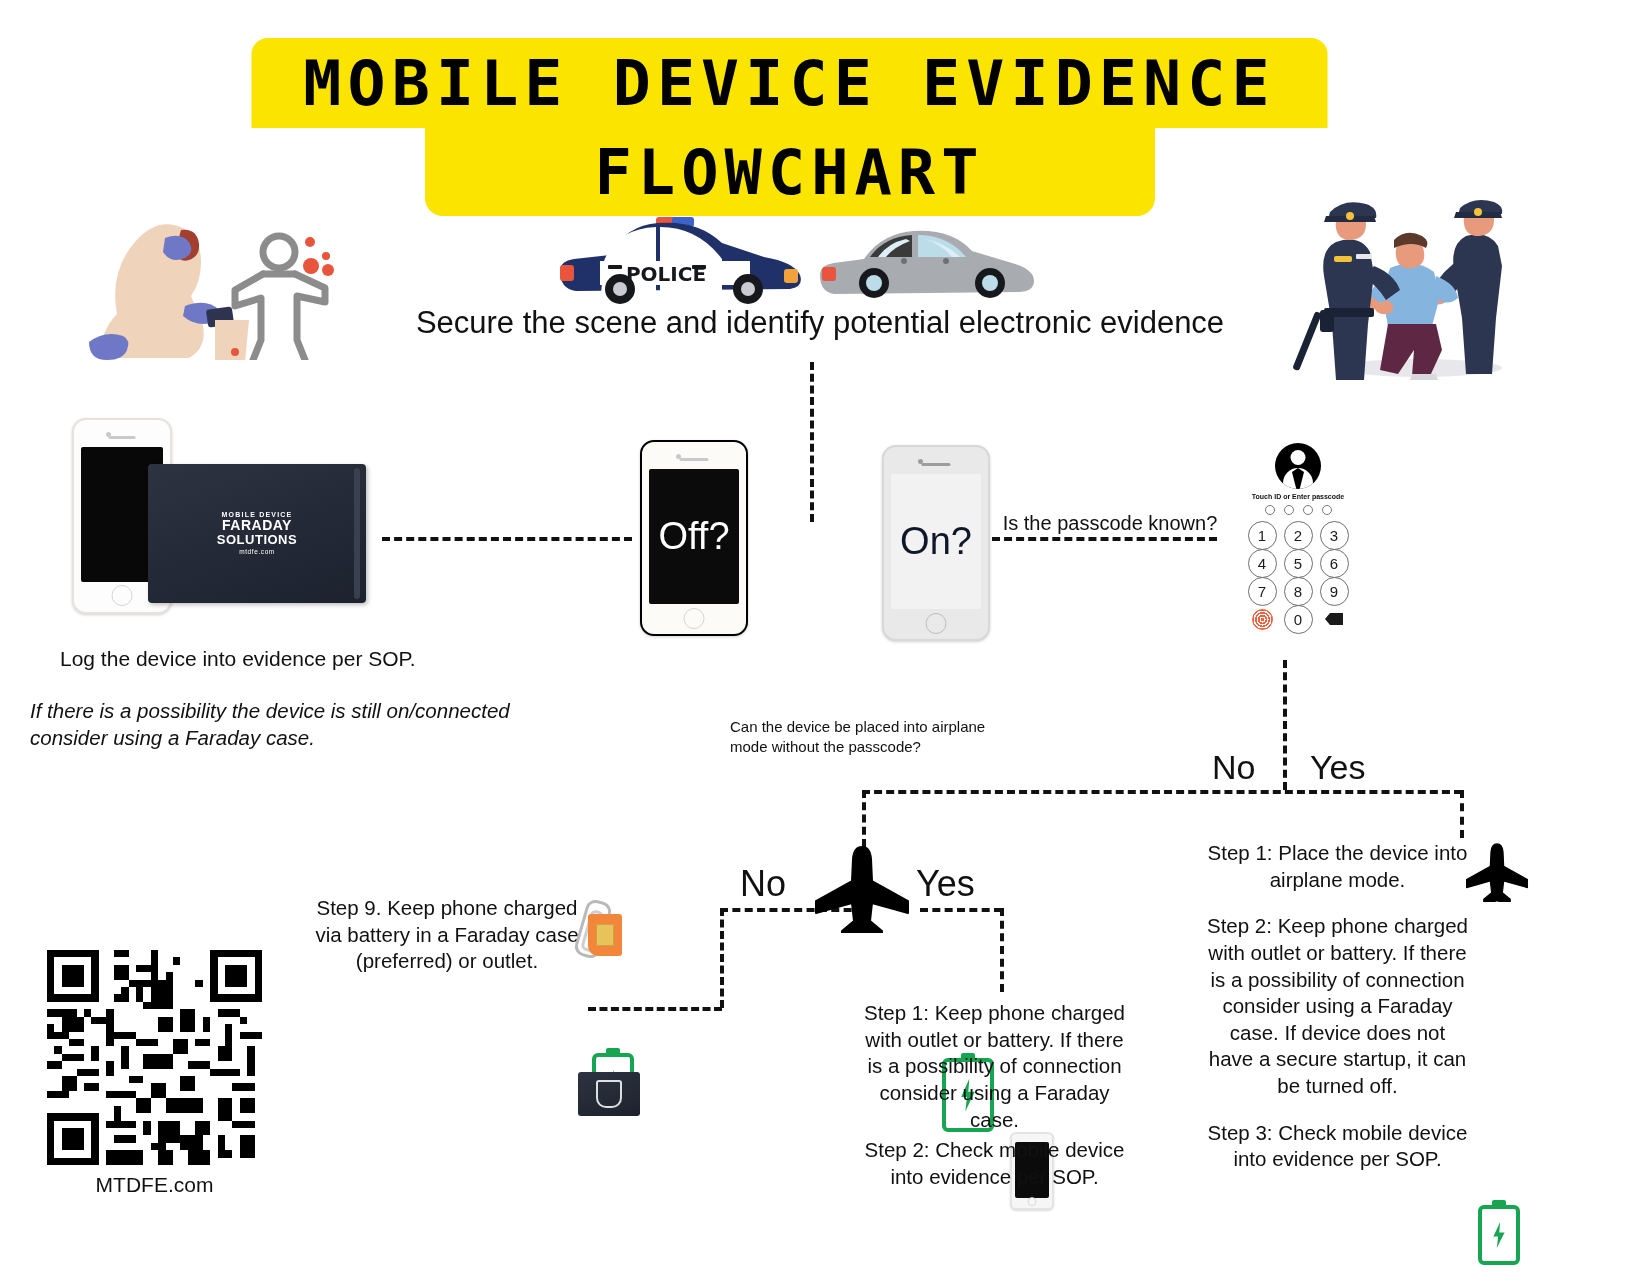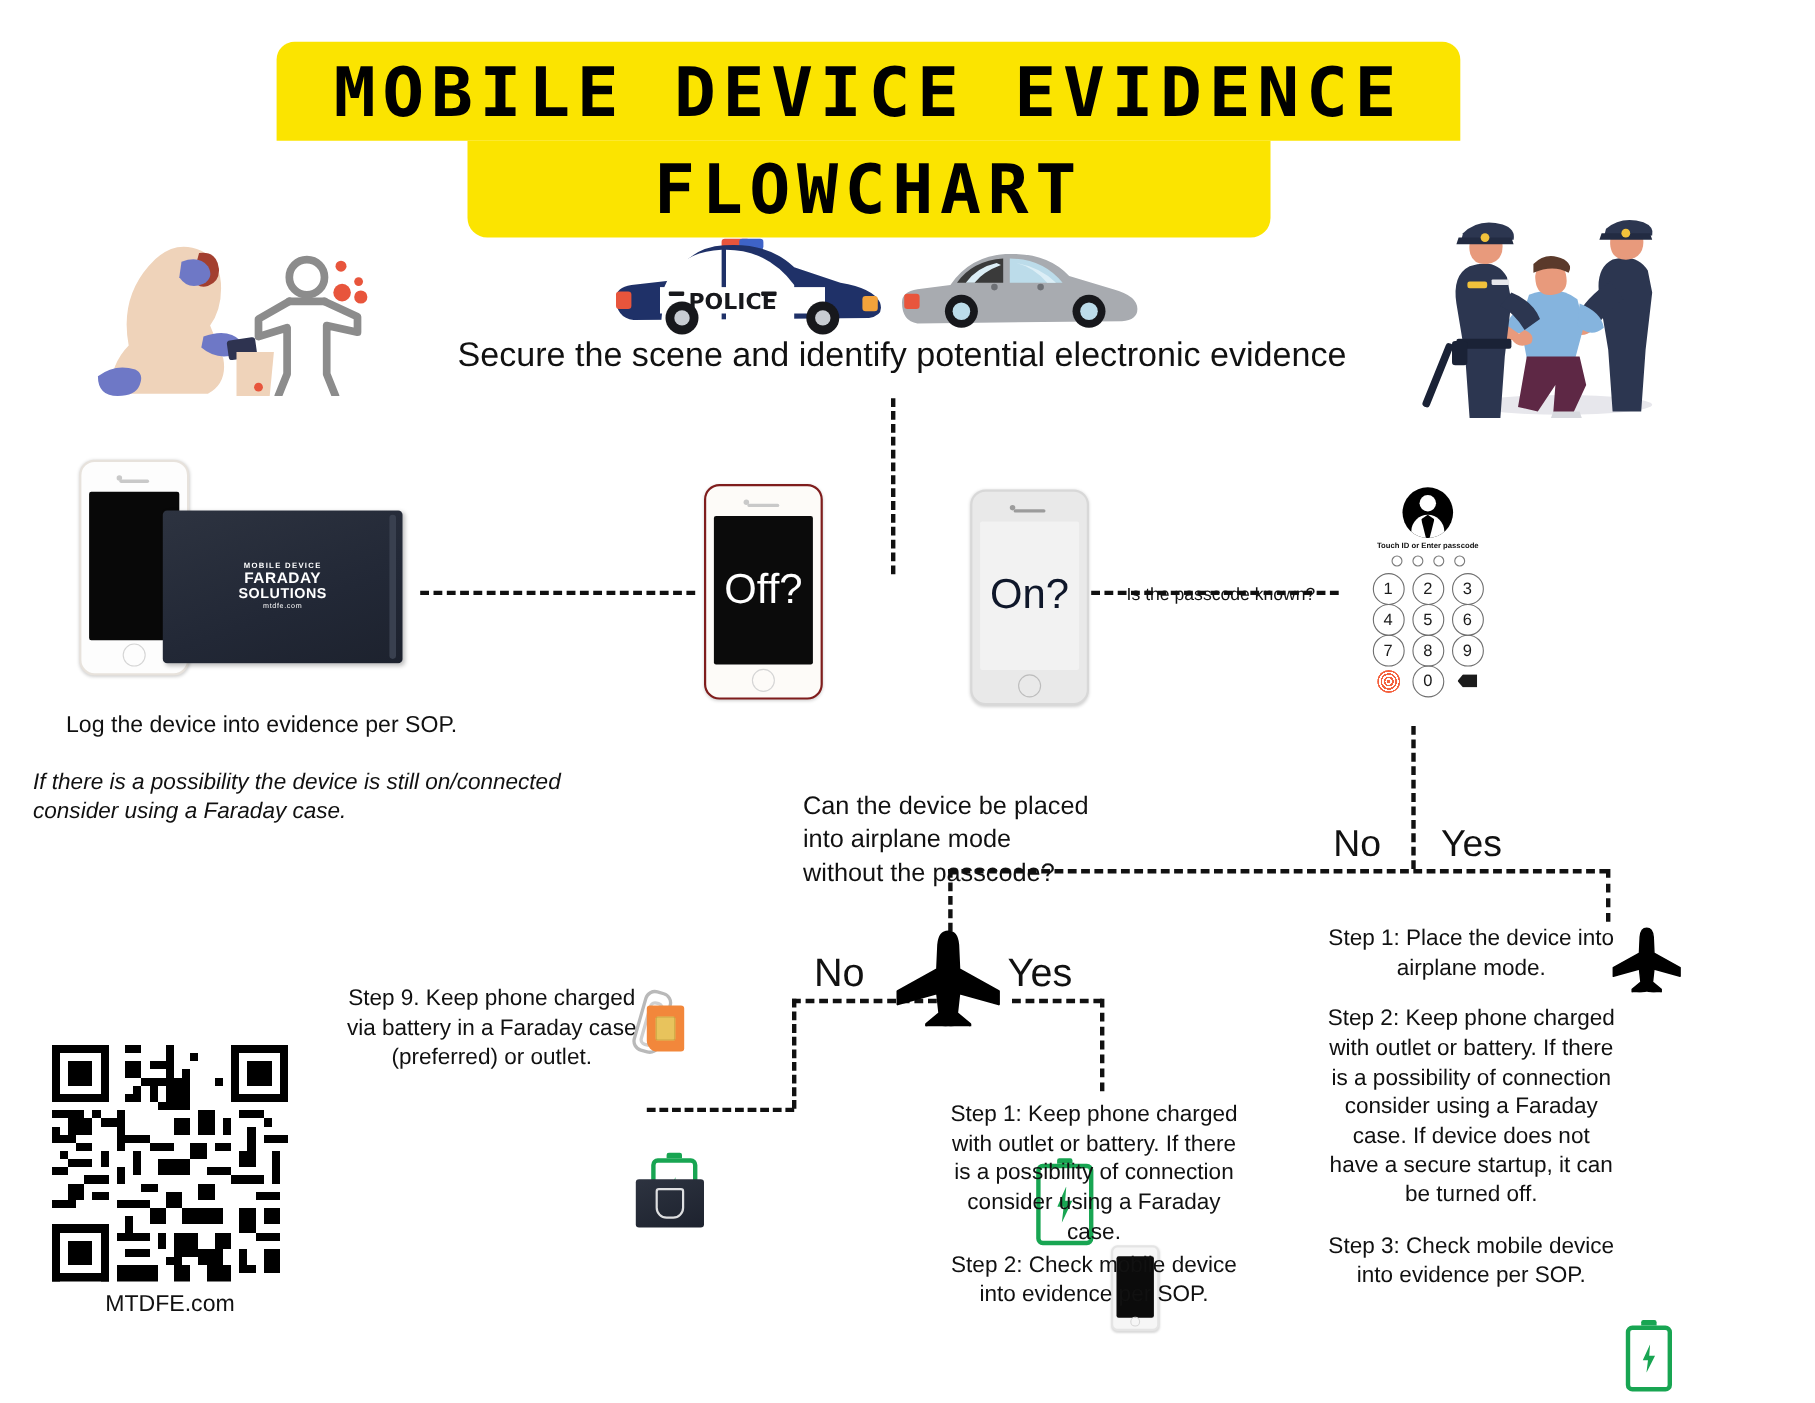--- a/index.html
+++ b/index.html
@@ -60,21 +60,21 @@
   #faraday-case:after{content:"";position:absolute;right:6px;top:4px;bottom:4px;width:6px;
      background:#39404f;border-radius:3px;}
   .faraday-logo{text-align:center;color:#fff;line-height:1.05;}
   .fl-top{font-size:7px;letter-spacing:1.2px;font-weight:700;}
   .fl-main{font-size:14px;font-weight:800;letter-spacing:.5px;}
   .fl-sub{font-size:13px;font-weight:800;letter-spacing:.5px;}
   .fl-url{font-size:6.5px;letter-spacing:.6px;margin-top:3px;}
 
   
   #phone-off{left:640px;top:440px;width:108px;height:196px;
-     background:#fdfbf8;border:2px solid #7f1d1d;box-shadow:0 1px 3px rgba(0,0,0,.18);}
+     background:#fdfbf8;border:2px solid #000000;box-shadow:0 1px 3px rgba(0,0,0,.18);}
   #phone-off .speaker{top:16px;}
   #phone-off .cam{top:12px;left:34px;}
   #phone-off .screen{top:27px;bottom:30px;background:#0b0b0b;border-radius:2px;}
   #phone-off .home{bottom:5px;width:19px;height:19px;}
   .screen-label-light{color:#fff;font-size:38px;}
 
   
   #phone-on{left:882px;top:445px;width:108px;height:196px;
      background:#e9e9e9;border:2px solid #d8d8d8;box-shadow:0 1px 3px rgba(0,0,0,.18);}
   #phone-on .speaker{top:16px;background:#9c9c9c;}
@@ -104,22 +104,22 @@
   #fingerprint-key{width:21px;height:21px;border-radius:50%;
      background:repeating-radial-gradient(circle at 50% 50%,#f4613e 0 1.5px,#fff 1.5px 3px);
      justify-self:center;align-self:center;border:none;}
   #backspace-key{width:18px;height:12px;background:#1b1b1b;justify-self:center;align-self:center;
      clip-path:polygon(28% 0,100% 0,100% 100%,28% 100%,0 50%);position:relative;}
 
   
   .txt{position:absolute;font-size:20px;line-height:1.32;color:#111;text-align:left;}
   #log-device-text{left:60px;top:645px;width:440px;font-size:21px;}
   #faraday-note-text{left:30px;top:697px;width:540px;font-style:italic;font-size:20.5px;}
-  #passcode-question{left:995px;top:530px;width:230px;font-size:16px;text-align:center;}
-  #airplane-question{left:730px;top:717px;width:260px;font-size:23px;}
+  #passcode-question{left:995px;top:510px;width:230px;font-size:20px;text-align:center;}
+  #airplane-question{left:730px;top:717px;width:260px;font-size:15px;}
 
   #label-no-right{left:1212px;top:748px;font-size:34px;}
   #label-yes-right{left:1310px;top:748px;font-size:34px;}
   #label-no-mid{left:740px;top:863px;font-size:36px;}
   #label-yes-mid{left:916px;top:863px;font-size:36px;}
 
   #left-steps{left:312px;top:895px;width:270px;}
   #left-steps p{margin:0 0 14px 0;text-align:center;font-size:20.5px;line-height:1.3;}
   #mid-steps{left:862px;top:1000px;width:265px;}
   #mid-steps p{margin:0 0 4px 0;text-align:center;font-size:20.5px;line-height:1.3;}

